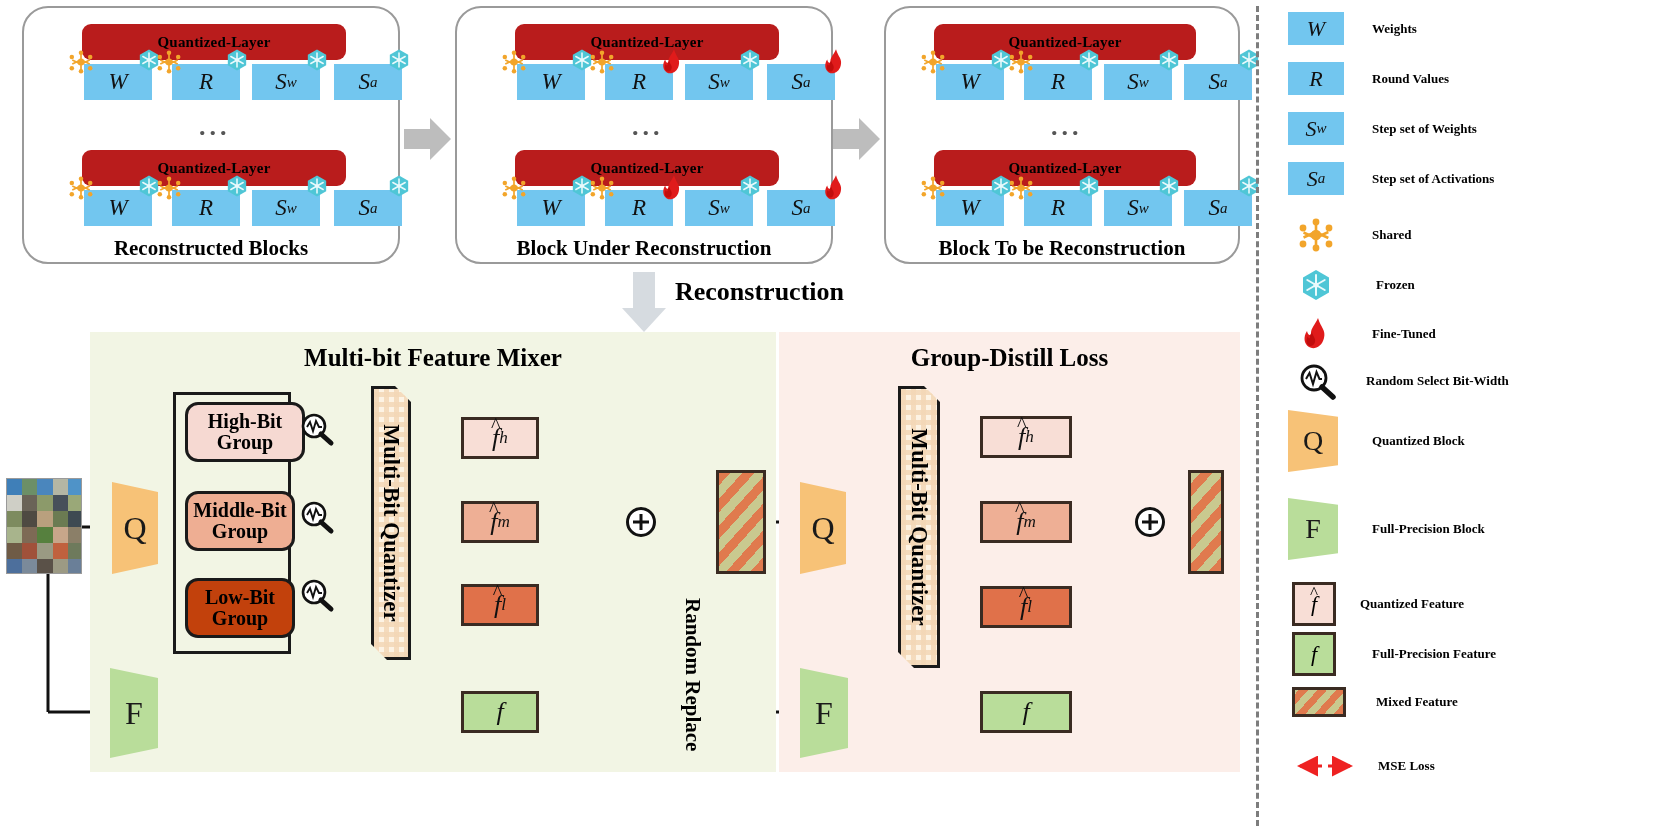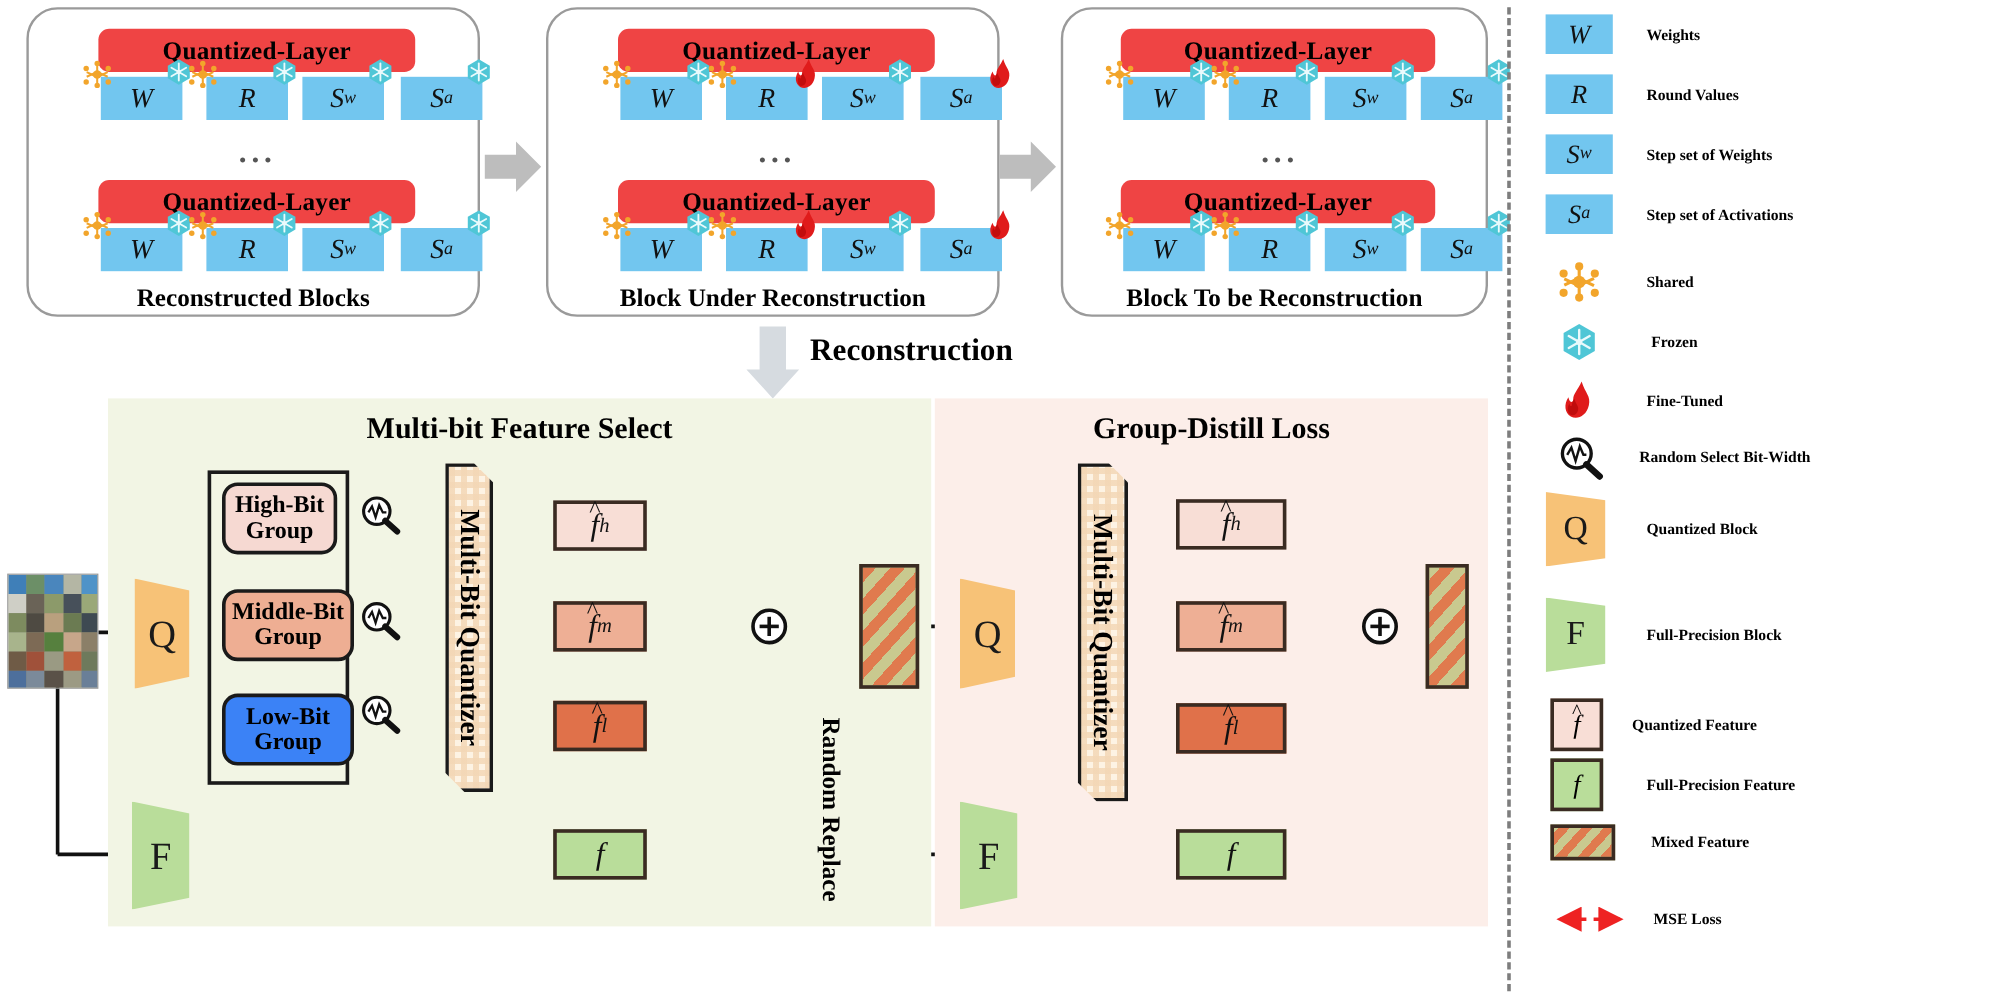--- a/index.html
+++ b/index.html
@@ -17,24 +17,24 @@
 
   
   .block-card {
     position: absolute;
     border: 2px solid #9a9a9a;
     border-radius: 26px;
     background: #ffffff;
   }
   .qlayer-bar {
     position: absolute;
-    background: #ef4444;
+    background: #b91c1c;
     border-radius: 9px;
     font-weight: bold;
-    font-size: 21px;
+    font-size: 15px;
     color: #000;
     display: flex; align-items: center; justify-content: center;
     letter-spacing: .2px;
   }
   .param-box {
     position: absolute;
     background: #72c6ef;
     display: flex; align-items: center; justify-content: center;
     font-family: "Liberation Serif", serif;
     font-style: italic;
@@ -86,21 +86,21 @@
     position: absolute;
     border: 3px solid #1a1a1a;
     border-radius: 13px;
     display: flex; flex-direction: column;
     align-items: center; justify-content: center;
     font-weight: bold; font-size: 20px; line-height: 1.05; color: #000;
     text-align: center;
   }
   .gbox.high { background: #f6d9d2; }
   .gbox.mid  { background: #eeae93; }
-  .gbox.low  { background: #3b82f6; }
+  .gbox.low  { background: #c2410c; }
 
   
   .quantizer {
     position: absolute;
     border: 3px solid #1a1a1a;
     background-color: #fdf3e4;
     background-image:
       repeating-linear-gradient(0deg,  rgba(243,215,182,.85) 0 5px, transparent 5px 10px),
       repeating-linear-gradient(90deg, rgba(243,215,182,.85) 0 5px, transparent 5px 10px);
     clip-path: polygon(0 0, calc(100% - 16px) 0, 100% 16px, 100% 100%, 16px 100%, 0 calc(100% - 16px));
@@ -893,21 +893,21 @@
     <path d="M0,11 L26,11 L26,0 L47,21 L26,42 L26,31 L0,31 Z" fill="#bdbdbd"></path>
   </svg>
 
   <svg class="abs gray-arrow" style="left:622px; top:272px; width:44px; height:60px;">
     <path d="M11,0 L33,0 L33,36 L44,36 L22,60 L0,36 L11,36 Z" fill="#d6dbe0"></path>
   </svg>
   <div class="recon-label" style="left:675px; top:277px;">Reconstruction</div>
 
   <div class="panel-green" style="left:90px; top:332px; width:686px; height:440px;"></div>
   <div class="panel-pink" style="left:779px; top:332px; width:461px; height:440px;"></div>
-  <div class="panel-title" style="left:90px; top:344px; width:686px;">Multi-bit Feature Select</div>
+  <div class="panel-title" style="left:90px; top:344px; width:686px;">Multi-bit Feature Mixer</div>
   <div class="panel-title" style="left:779px; top:344px; width:461px;">Group-Distill Loss</div>
 
   <div class="thumb" style="left:6px; top:478px; width:76px; height:96px;">
     <svg width="76" height="96" viewBox="0 0 76 96" preserveAspectRatio="none">
       <rect width="76" height="96" fill="#8a8f7a"></rect>
       <g>
         <rect x="0" y="0" width="15" height="16" fill="#3f7fb8"></rect>
         <rect x="15" y="0" width="15" height="16" fill="#6c8f67"></rect>
         <rect x="30" y="0" width="16" height="16" fill="#4a86bd"></rect>
         <rect x="46" y="0" width="15" height="16" fill="#b4b6a4"></rect>
@@ -937,21 +937,21 @@
         <rect x="30" y="80" width="16" height="16" fill="#5a5148"></rect>
         <rect x="46" y="80" width="15" height="16" fill="#9c9a84"></rect>
         <rect x="61" y="80" width="15" height="16" fill="#6a7f98"></rect>
       </g>
     </svg>
   </div>
 
   <div class="trap q" style="left:112px; top:482px; width:46px; height:92px;">Q</div>
 
   <div class="group-outer" style="left:173px; top:392px; width:118px; height:262px;"></div>
-  <div class="gbox high" style="left:185px; top:402px; width:96px; height:60px;">
+  <div class="gbox high" style="left:185px; top:402px; width:120px; height:60px;">
     <span>High-Bit</span>
     <span>Group</span>
   </div>
   <div class="gbox mid" style="left:185px; top:491px; width:110px; height:60px;">
     <span>Middle-Bit</span>
     <span>Group</span>
   </div>
   <div class="gbox low" style="left:185px; top:578px; width:110px; height:60px;">
     <span>Low-Bit</span>
     <span>Group</span>

